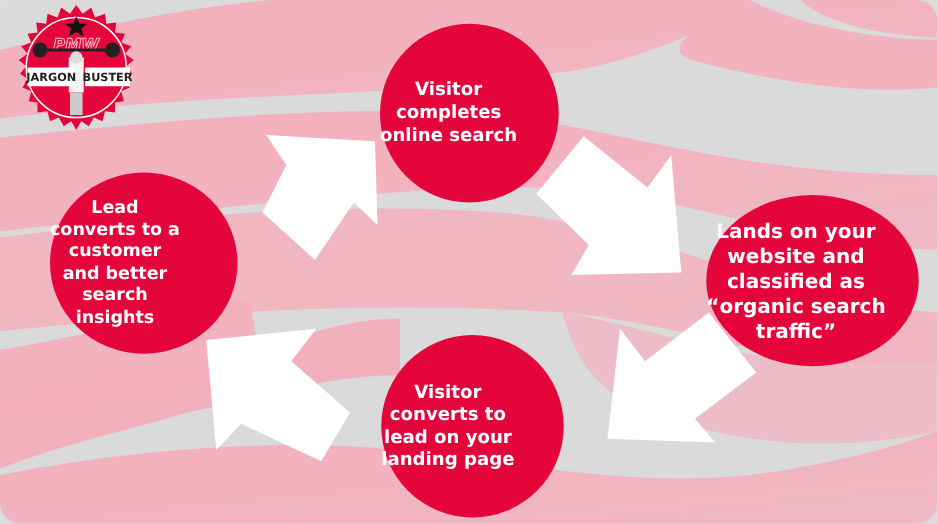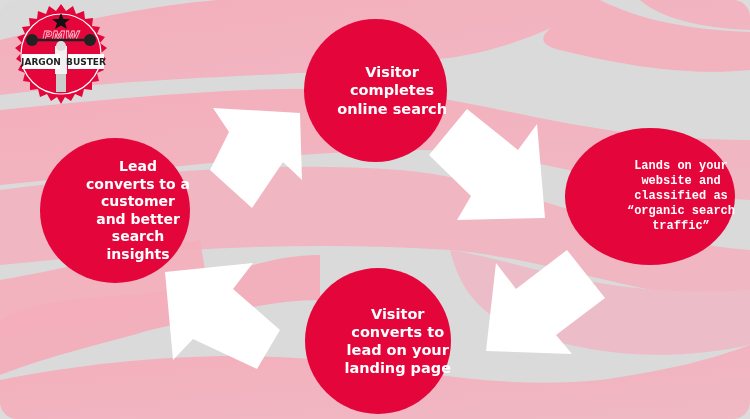--- a/index.html
+++ b/index.html
@@ -1,22 +1,22 @@
 <!DOCTYPE html>
 <html><head>
 <meta charset="utf-8">
 <style>
   html, body { margin:0; padding:0; }
   body { width:750px; height:419px; overflow:hidden; background:#dcdcdc; font-family:"DejaVu Sans", sans-serif; }
   .stage { position:relative; width:750px; height:419px; overflow:hidden; background:#dadada;border-radius:17px; }
   .bg { position:absolute; left:0; top:0; width:750px; height:419px; }
-  .circle { position:absolute; border-radius:50%; background:#e4063b; color:#fff; display:flex; align-items:center; justify-content:flex-end; text-align:center; font-weight:bold; box-sizing:border-box; }
+  .circle { position:absolute; border-radius:50%; background:#e4063b; color:#fff; display:flex; align-items:center; justify-content:flex-start; text-align:center; font-weight:bold; box-sizing:border-box; }
   .circle span { display:block; white-space:pre-line; line-height:1.25; }
   #c1 { left:304px; top:19px; width:143px; height:143px; font-size:14.5px; }
-  #c2 { left:565px; top:128px; width:170px; height:137px; border-radius:50%; font-size:12px;font-family:Liberation Mono, monospace; }
+  #c2 { left:565px; top:156px; width:170px; height:137px; border-radius:50%; font-size:16px; }
   #c3 { left:305px; top:268px; width:146px; height:146px; font-size:14.5px; }
   #c4 { left:40px; top:138px; width:150px; height:145px; font-size:14px; }
   .arrow { position:absolute; left:0; top:0; width:750px; height:419px; pointer-events:none; }
   .logo { position:absolute; left:6px; top:2px; width:110px; height:108px; }
 </style>
 </head>
 <body>
 
 <div class="stage">
 

